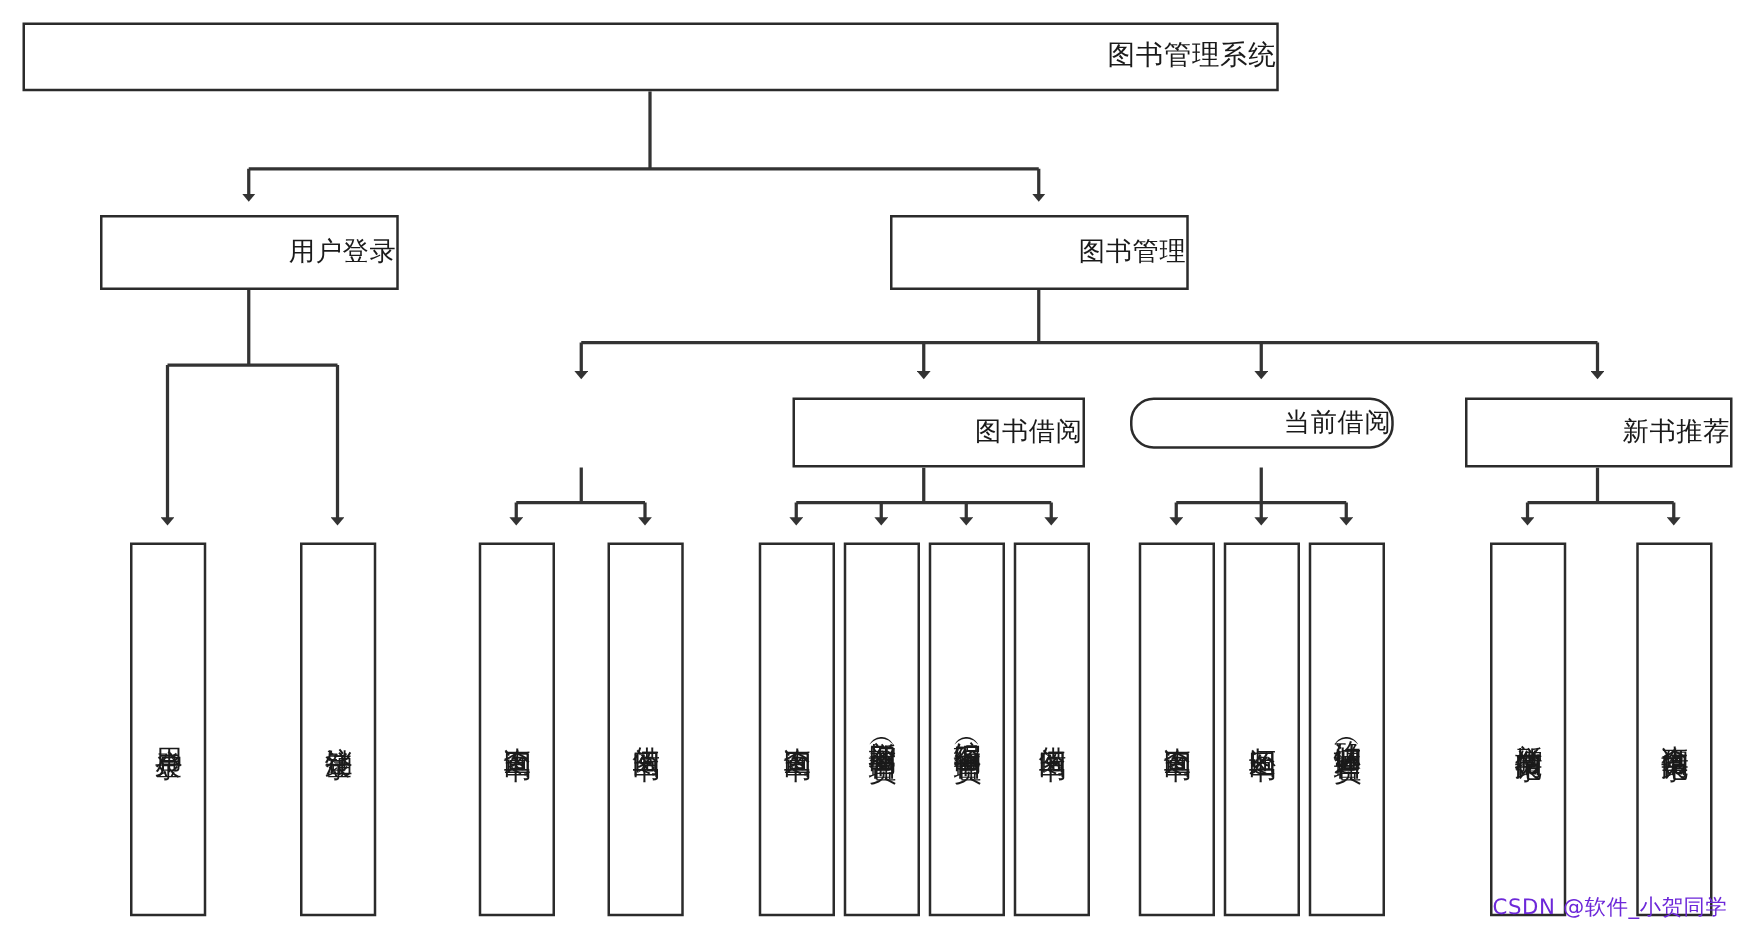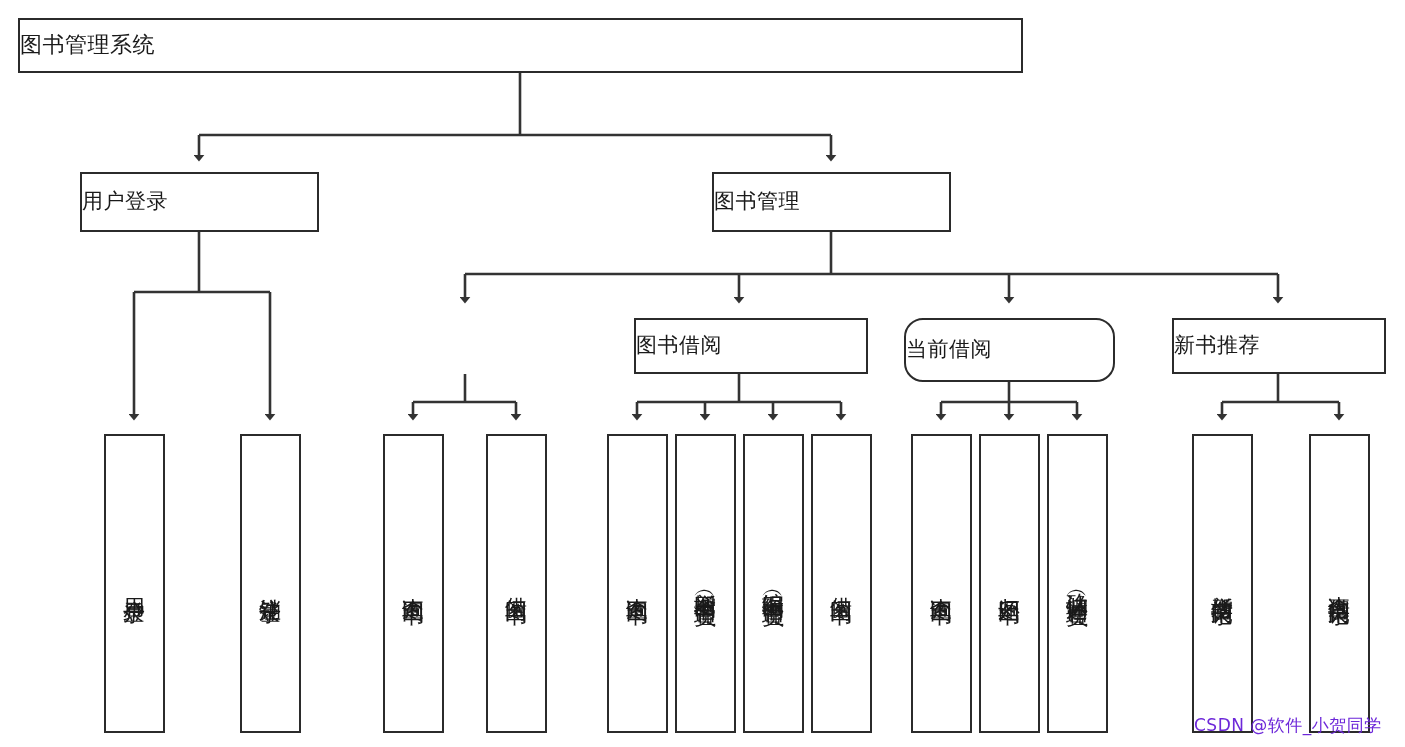--- a/index.html
+++ b/index.html
@@ -26,21 +26,21 @@
     height: 747px;
     pointer-events: none;
   }
   .node {
     position: absolute;
     box-sizing: border-box;
     background: #ffffff;
     border: 2px solid #2b2b2b;
     display: flex;
     align-items: center;
-    justify-content: flex-start;
+    justify-content: flex-end;
     color: #1a1a1a;
   }
   .node-label {
     display: block;
     text-align: center;
     line-height: 1.22;
     letter-spacing: 0.5px;
   }
   
   .node.h .node-label {
@@ -135,21 +135,21 @@
   <div class="node h" style="left:80px; top:172px; width:239px; height:60px;">
     <span class="node-label">用户登录</span>
   </div>
   <div class="node h" style="left:712px; top:172px; width:239px; height:60px;">
     <span class="node-label">图书管理</span>
   </div>
 
   <div class="node h" style="left:634px; top:318px; width:234px; height:56px;">
     <span class="node-label">图书借阅</span>
   </div>
-  <div class="node h" style="left:904px; top:318px; width:211px; height:64px;border-radius:19px;">
+  <div class="node h" style="left:904px; top:318px; width:211px; height:41px;border-radius:19px;">
     <span class="node-label">当前借阅</span>
   </div>
   <div class="node h" style="left:1172px; top:318px; width:214px; height:56px;">
     <span class="node-label">新书推荐</span>
   </div>
 
   <div class="node v" style="left:104px; top:434px; width:61px; height:299px;">
     <span class="node-label">用户登录</span>
   </div>
   <div class="node v" style="left:240px; top:434px; width:61px; height:299px;">

